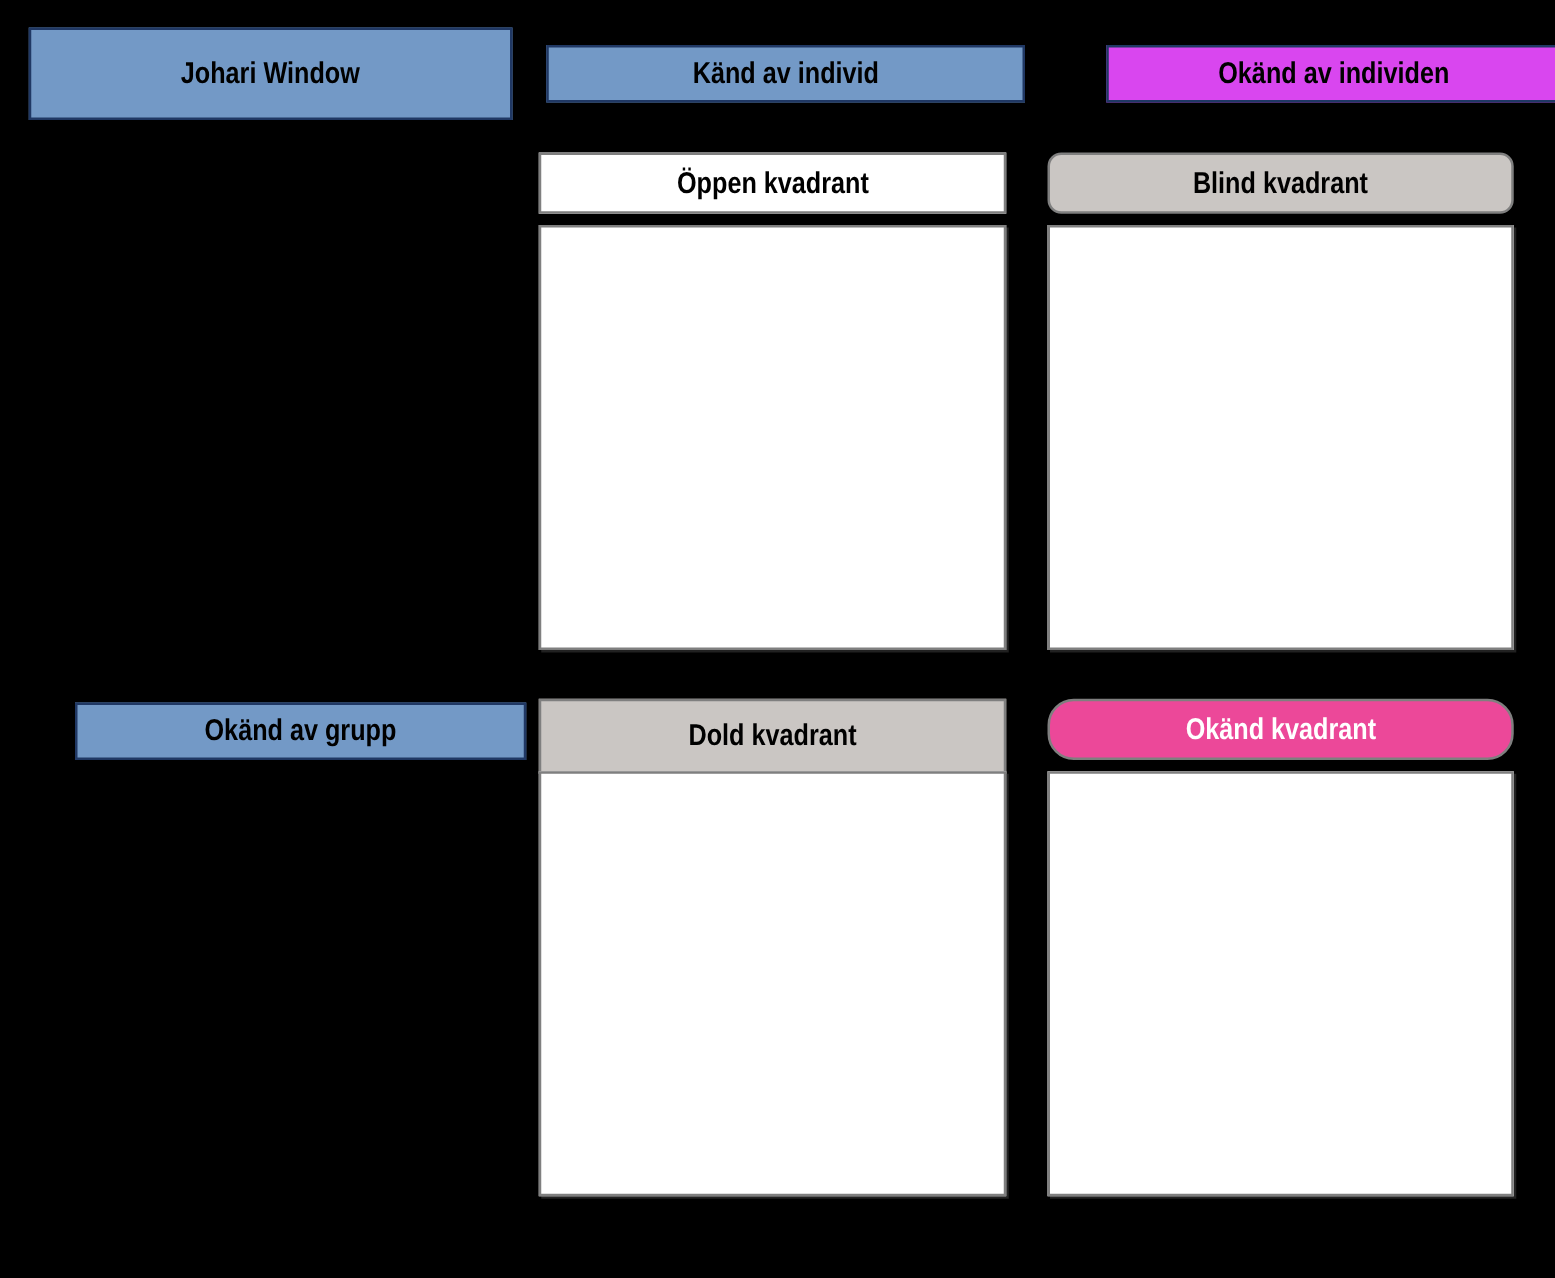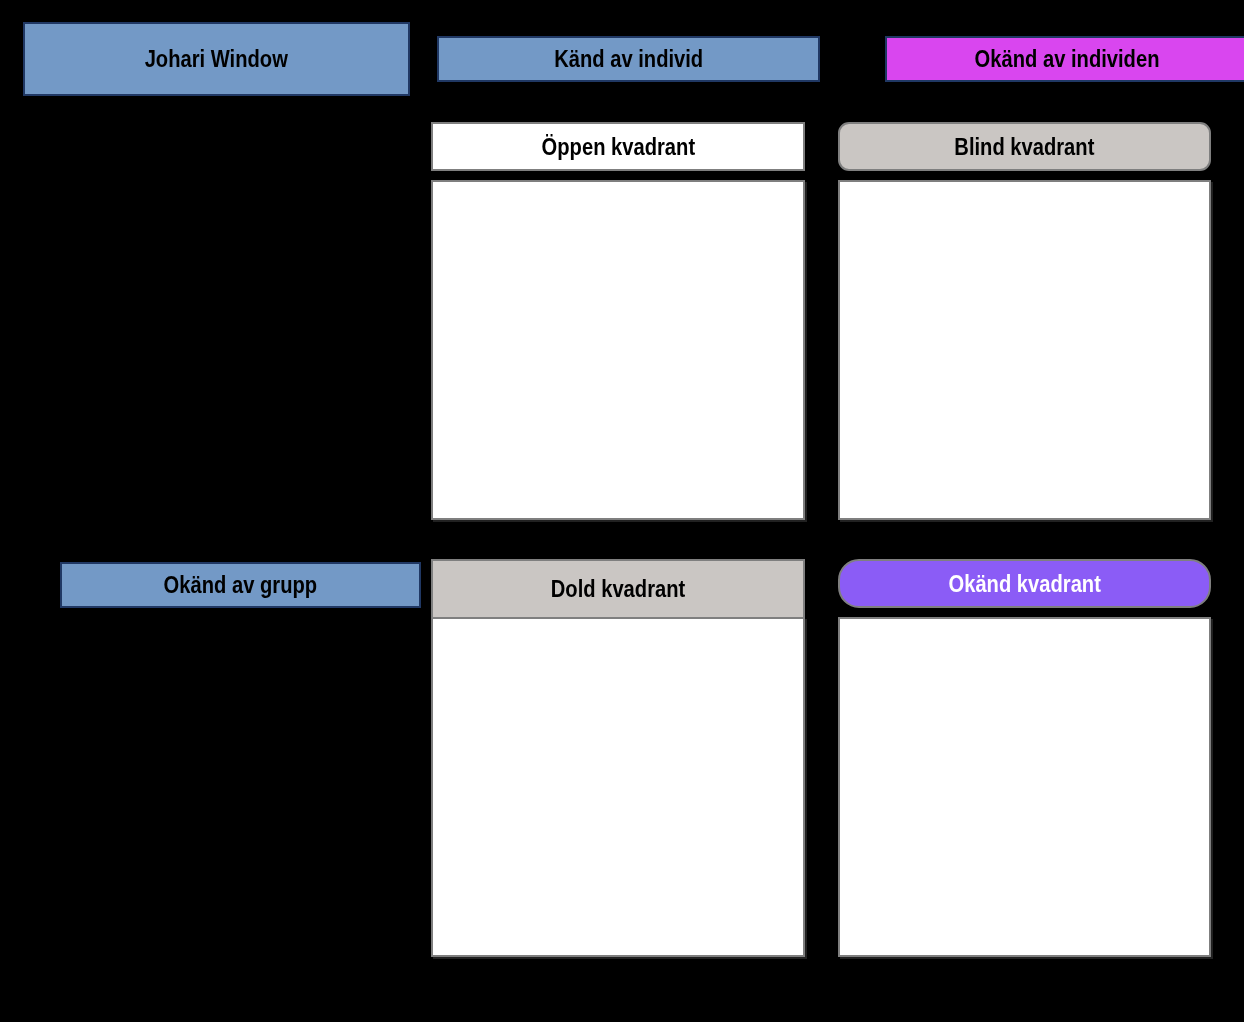--- a/index.html
+++ b/index.html
@@ -94,18 +94,18 @@
   <div class="box qheader q2-header" style="background: rgb(202, 198, 195); color: rgb(0, 0, 0);">
     <span class="label">Blind kvadrant</span>
   </div>
   <div class="box qcontent q2-content" style="background: rgb(255, 255, 255);"></div>
 
   <div class="box qheader q3-header" style="background: rgb(202, 198, 195); color: rgb(0, 0, 0);">
     <span class="label">Dold kvadrant</span>
   </div>
   <div class="box qcontent q3-content" style="background: rgb(255, 255, 255);"></div>
 
-  <div class="box qheader q4-header" style="background: #8b5cf6; color: rgb(255, 255, 255); border-radius: 21px;">
+  <div class="box qheader q4-header" style="background: #ec4899; color: rgb(255, 255, 255); border-radius: 21px;">
     <span class="label">Okänd kvadrant</span>
   </div>
   <div class="box qcontent q4-content" style="background: rgb(255, 255, 255);"></div>
 
 </div>
 
 </body></html>

